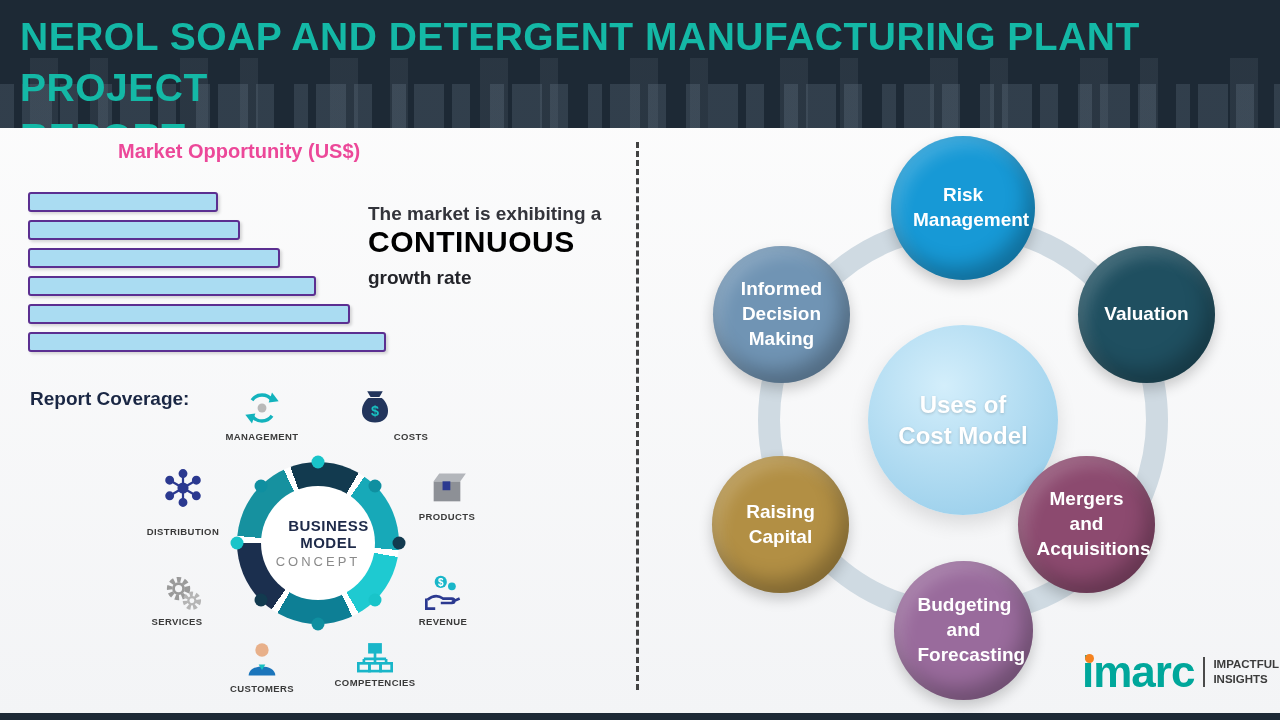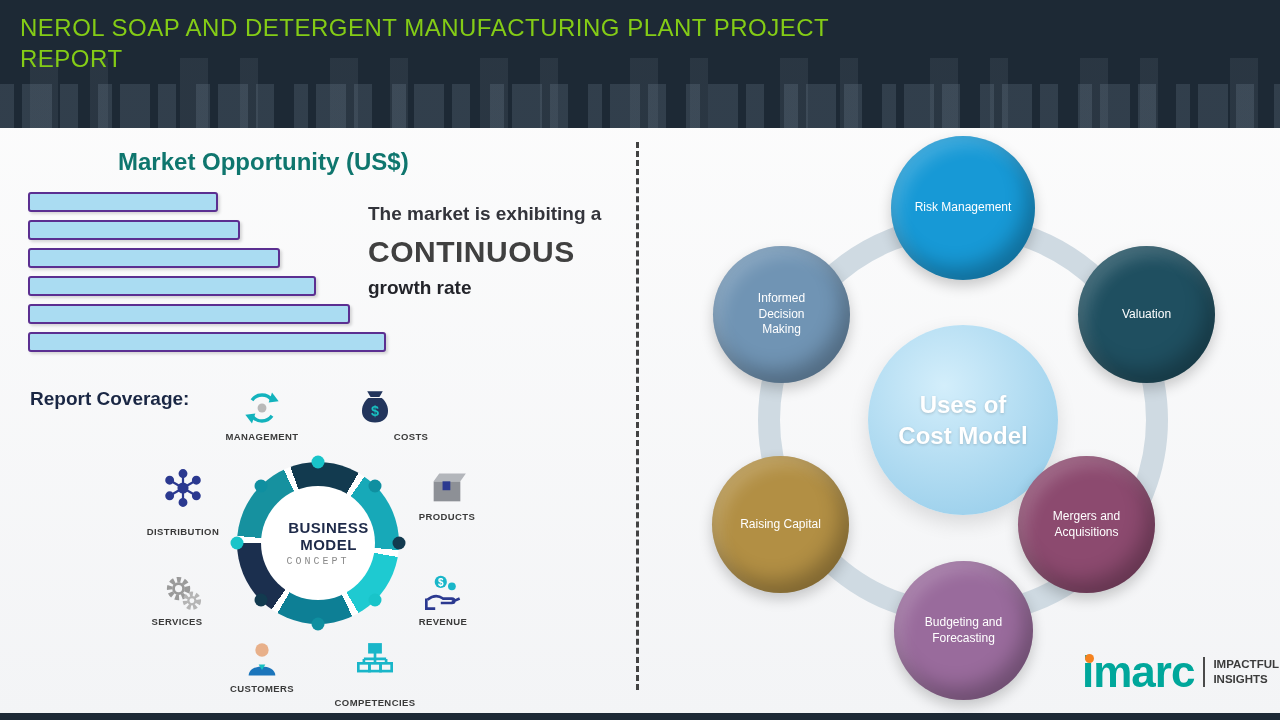--- a/index.html
+++ b/index.html
@@ -8,72 +8,72 @@
          background:linear-gradient(#fdfdfd,#f3f4f6); }
 
   .stage { position:absolute; inset:0; }
 
   
   .header { position:absolute; top:0; left:0; width:1280px; height:128px; background:#1d2935; overflow:hidden; }
   .header .skyline-1 { position:absolute; bottom:0; left:0; width:100%; height:44px; opacity:.16;
      background:repeating-linear-gradient(90deg,#9db1c4 0 14px,transparent 14px 22px,#9db1c4 22px 52px,transparent 52px 60px,#9db1c4 60px 78px,transparent 78px 98px); }
   .header .skyline-2 { position:absolute; bottom:0; left:0; width:100%; height:70px; opacity:.08;
      background:repeating-linear-gradient(90deg,transparent 0 30px,#c2d2e0 30px 58px,transparent 58px 90px,#c2d2e0 90px 108px,transparent 108px 150px); }
-  .header h1 { position:absolute; left:20px; top:12px; width:1150px; color:#84cc16;
-     font-size:24px; font-weight:400; line-height:1.3; letter-spacing:.5px; }
+  .header h1 { position:absolute; left:20px; top:12px; width:1150px; color:#14b8a6;
+     font-size:39px; font-weight:700; line-height:1.3; letter-spacing:.5px; }
 
   .bottom-bar { position:absolute; bottom:0; left:0; width:1280px; height:7px; background:#1d2935; }
 
   
-  .market-title { position:absolute; left:118px; top:148px; font-size:24px; font-weight:700; color:#0f766e; }
+  .market-title { position:absolute; left:118px; top:140px; font-size:20px; font-weight:700; color:#ec4899; }
 
   .market-bars { position:absolute; left:28px; top:192px; }
   .bar { height:20px; border:2px solid #5b2f91; border-radius:3px; margin-bottom:8px;
          box-shadow:2px 2px 3px rgba(0,0,0,.15); }
 
   .growth { position:absolute; left:368px; top:203px; width:270px; }
   .growth .g1 { font-size:19px; font-weight:700; color:#33343b; }
-  .growth .g2 { font-size:30px; font-weight:800; color:#404040; letter-spacing:.5px; margin-top:10px; }
+  .growth .g2 { font-size:30px; font-weight:800; color:#000000; letter-spacing:.5px; }
   .growth .g3 { font-size:19px; font-weight:700; color:#23242a; margin-top:8px; }
 
   .coverage-label { position:absolute; left:30px; top:388px; font-size:19px; font-weight:800; color:#1a2744; }
 
   
   .bm-ring { position:absolute; left:237px; top:462px; width:162px; height:162px; border-radius:50%;
      background:conic-gradient(from -20deg,
        #123a4f 0deg 50deg, #fff 50deg 55deg,
        #17a9b8 55deg 115deg, #fff 115deg 120deg,
        #1ecad1 120deg 170deg, #fff 170deg 175deg,
        #0d7f95 175deg 230deg, #fff 230deg 235deg,
        #1b2f4e 235deg 290deg, #fff 290deg 295deg,
        #16919f 295deg 355deg, #fff 355deg 360deg); }
   .bm-ring::after { content:""; position:absolute; inset:24px; background:#fff; border-radius:50%; }
   .bm-center { position:absolute; left:237px; top:462px; width:162px; height:162px; z-index:2;
      display:flex; flex-direction:column; align-items:center; justify-content:center; text-align:center; }
   .bm-center .b1 { font-size:15px; font-weight:800; color:#1e2a49; letter-spacing:.5px;padding-left:21px; }
-  .bm-center .b3 { font-size:10px; letter-spacing:3px; color:#8a8a8a; margin-top:3px;font-family:Liberation Mono, monospace; }
+  .bm-center .b3 { font-size:13px; letter-spacing:3px; color:#8a8a8a; margin-top:3px; }
   .bm-dot { position:absolute; width:13px; height:13px; border-radius:50%; transform:translate(-50%,-50%); z-index:3; }
 
   .bm-icon { position:absolute; width:40px; height:40px; transform:translate(-50%,-50%); }
   .bm-icon svg { width:100%; height:100%; }
   .bm-label { position:absolute; transform:translateX(-50%); font-size:9.5px; font-weight:700;
      color:#3a3a3a; letter-spacing:.4px; white-space:nowrap; }
 
   
   .divider { position:absolute; left:636px; top:142px; height:548px; width:0; border-left:3px dashed #424242; }
 
   
   .cost-ring { position:absolute; left:758px; top:215px; width:410px; height:410px;
      border:22px solid #cfdae2; border-radius:50%; }
   .cost-center { position:absolute; left:868px; top:325px; width:190px; height:190px; border-radius:50%;
      display:flex; flex-direction:column; align-items:center; justify-content:center;
      color:#fff; font-weight:700; font-size:24px; line-height:1.3;
      text-shadow:0 1px 3px rgba(0,0,0,.18); box-shadow:0 8px 20px rgba(0,0,0,.12); }
   .node { position:absolute; border-radius:50%; display:flex; align-items:center; justify-content:center;
-     text-align:center; color:#fff; font-weight:400; font-size:12px; line-height:1.3;
+     text-align:center; color:#fff; font-weight:700; font-size:19px; line-height:1.3;
      box-shadow:inset -8px -12px 20px rgba(0,0,0,.28), inset 8px 10px 16px rgba(255,255,255,.18), 0 6px 14px rgba(0,0,0,.2); }
   .node span { display:block; max-width:100px; }
   .node-0 { left:891px;  top:136px; width:144px; height:144px; }
   .node-1 { left:1078px; top:246px; width:137px; height:137px; }
   .node-2 { left:1018px; top:456px; width:137px; height:137px; }
   .node-3 { left:894px;  top:561px; width:139px; height:139px; }
   .node-4 { left:712px;  top:456px; width:137px; height:137px; }
   .node-5 { left:713px;  top:246px; width:137px; height:137px; }
   .node-5 span { max-width:82px; }
   .node-3 span { max-width:92px; }
@@ -215,21 +215,21 @@
 
   <div class="bm-icon" style="left:375px;top:660px;">
     <svg viewBox="0 0 36 36" fill="none" stroke="#19b6c9" stroke-width="2.4">
       <rect x="13" y="4" width="10" height="7" fill="#19b6c9"></rect>
       <path d="M18 11 V17 M8 17 H28 M8 17 V21 M18 17 V21 M28 17 V21"></path>
       <rect x="3" y="21" width="10" height="7"></rect>
         <rect x="13" y="21" width="10" height="7"></rect>
       <rect x="23" y="21" width="10" height="7"></rect>
       </svg>
   </div>
-  <div class="bm-label" style="left:375px;top:697px;">COMPETENCIES</div>
+  <div class="bm-label" style="left:375px;top:677px;">COMPETENCIES</div>
 
   <div class="divider"></div>
 
   <div class="cost-ring" style="border-color: rgb(207, 218, 226);"></div>
   <div class="cost-center" style="background: radial-gradient(circle at 40% 32%, rgb(211, 238, 251), rgb(143, 201, 232));">
     <span>Uses of</span>
     <span>Cost Model</span>
   </div>
   <div class="node node-0" style="background-color: rgb(23, 153, 214);">
     <span>Risk Management</span>

